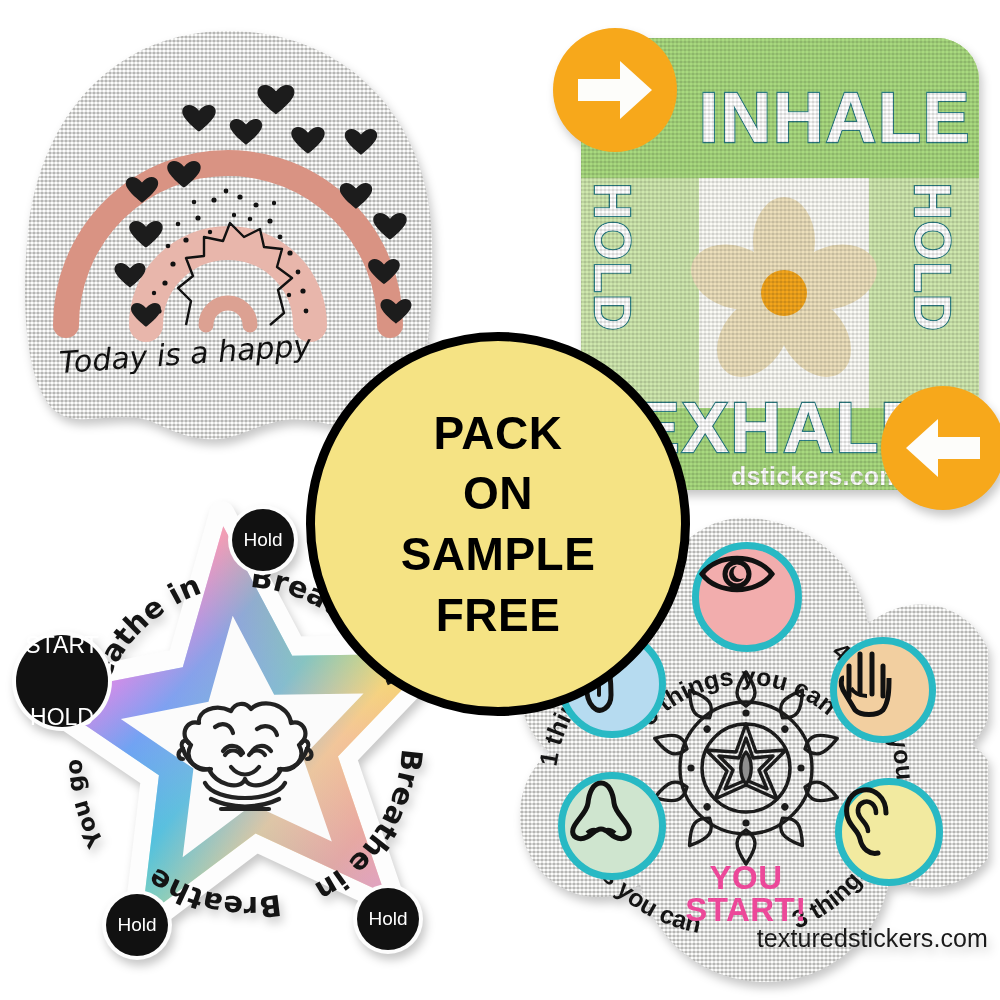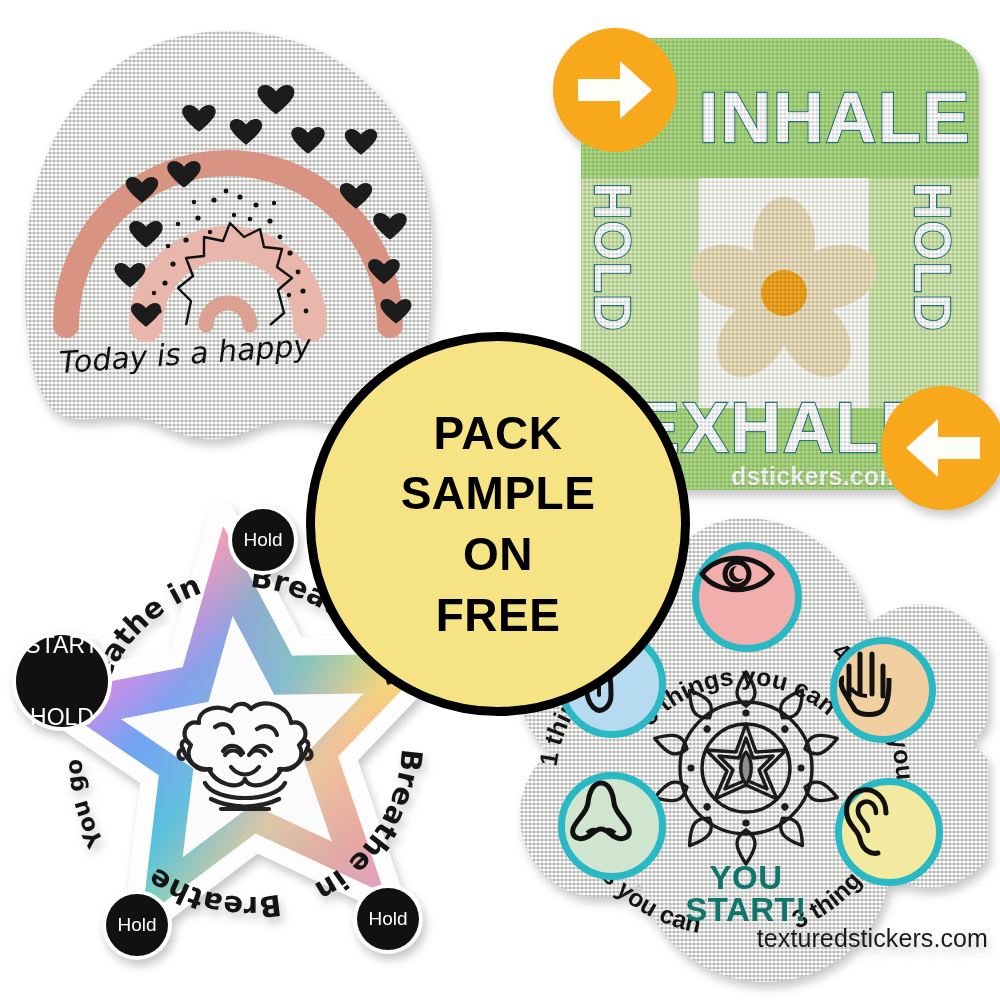--- a/index.html
+++ b/index.html
@@ -95,21 +95,21 @@
   #ground-sticker{left:498px;top:500px;width:490px;height:492px;}
   #ground-sticker .cloud{
     position:absolute;inset:0;
     -webkit-clip-path:path("M 245 18 C 310 18 362 64 370 124 C 404 96 452 98 478 130 C 506 164 502 214 474 244 C 506 268 516 316 494 352 C 472 388 424 398 392 376 C 384 436 332 482 268 482 C 206 482 156 440 142 384 C 108 408 60 398 36 362 C 12 326 20 276 52 252 C 20 228 12 178 36 144 C 62 108 112 102 142 128 C 152 66 196 18 245 18 Z");
     clip-path:path("M 245 18 C 310 18 362 64 370 124 C 404 96 452 98 478 130 C 506 164 502 214 474 244 C 506 268 516 316 494 352 C 472 388 424 398 392 376 C 384 436 332 482 268 482 C 206 482 156 440 142 384 C 108 408 60 398 36 362 C 12 326 20 276 52 252 C 20 228 12 178 36 144 C 62 108 112 102 142 128 C 152 66 196 18 245 18 Z");
   }
   #ground-sticker svg{position:absolute;left:0;top:0;}
   .sense-c{position:absolute;border-radius:50%;border:7px solid #28b9c4;box-sizing:border-box;
            display:flex;align-items:center;justify-content:center;}
   .ygt{
-    position:absolute;text-align:center;color:#0f766e;font-weight:bold;
+    position:absolute;text-align:center;color:#ec4899;font-weight:bold;
     font-size:33px;line-height:.98;letter-spacing:.5px;
   }
   #g-url{
     position:absolute;left:0;width:100%;text-align:right;
     font-size:25px;color:#1a1a1a;font-weight:500;letter-spacing:.1px;
   }
 
   
   #free-badge{
     position:absolute;left:306px;top:332px;width:384px;height:384px;
@@ -493,18 +493,18 @@
     <div class="ygt" style="left:160px;top:362px;width:176px;">
       <div>YOU</div>
       <div>START!</div>
     </div>
 
     <div id="g-url" style="top:424px;">texturedstickers.com</div>
   </div>
 
   <div id="free-badge">
     <div class="bl">PACK</div>
+    <div class="bl">ON</div>
     <div class="bl">SAMPLE</div>
-    <div class="bl">ON</div>
     <div class="bl">FREE</div>
   </div>
 
 </div>
 
 </body></html>

